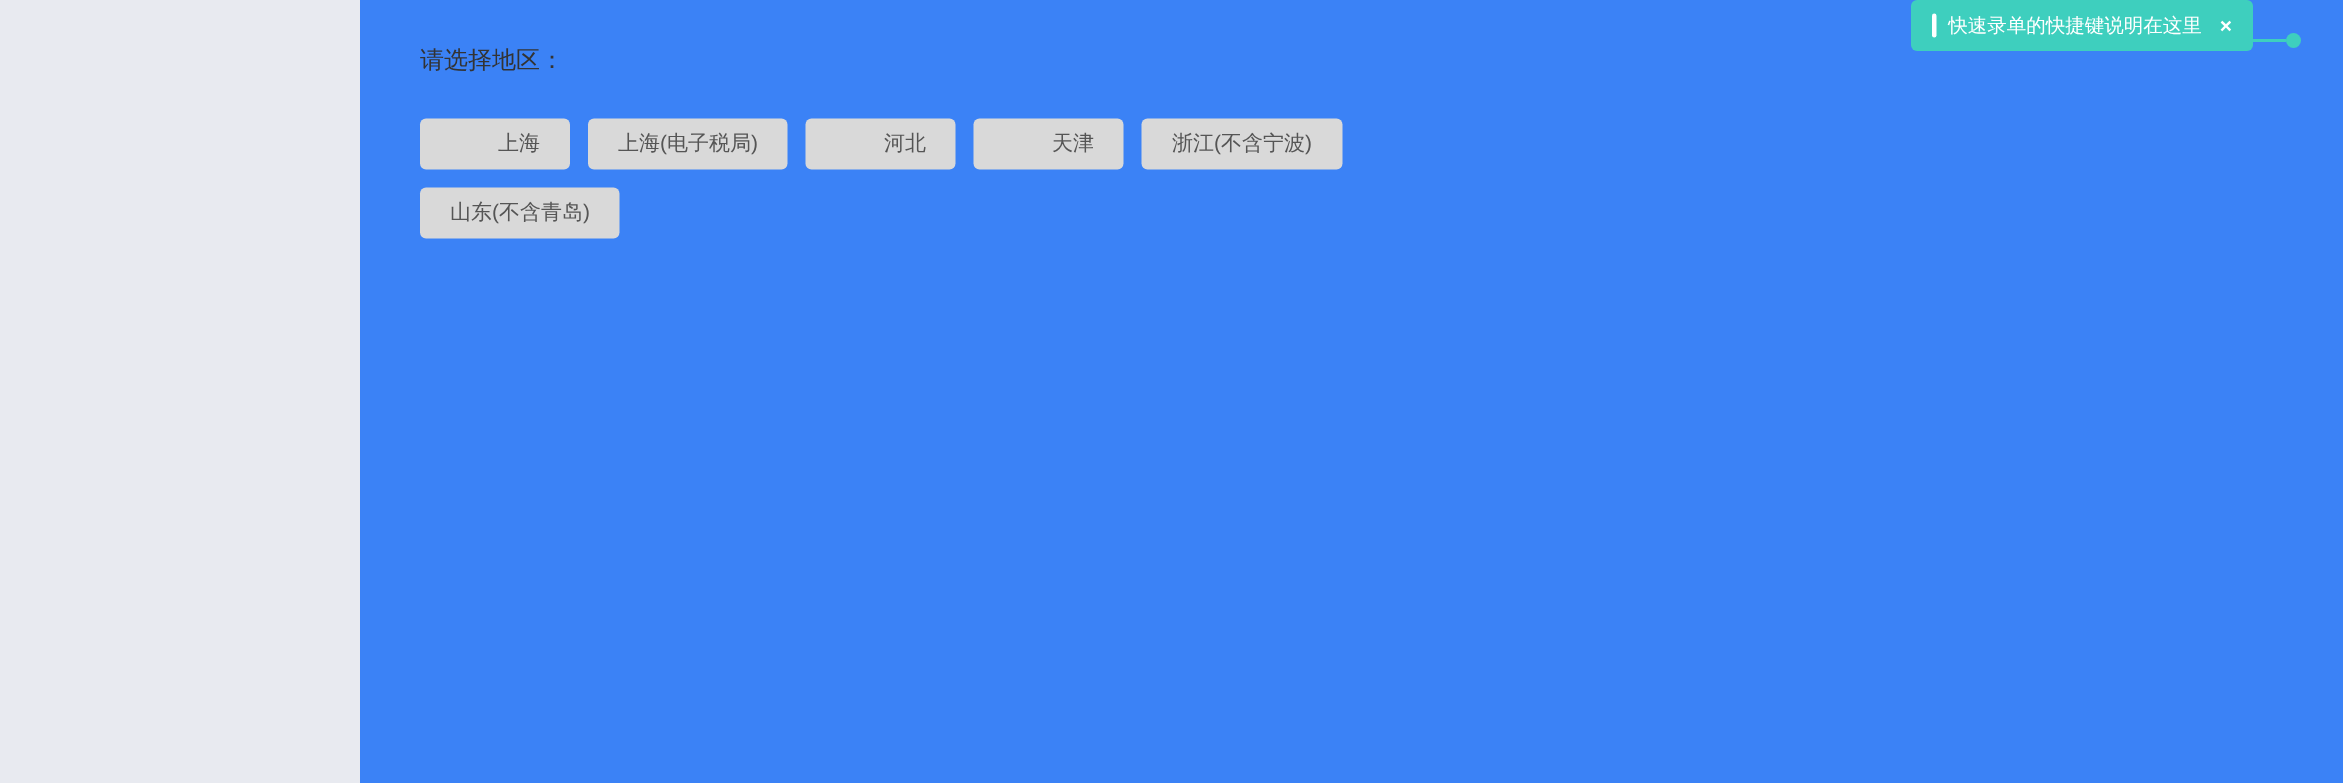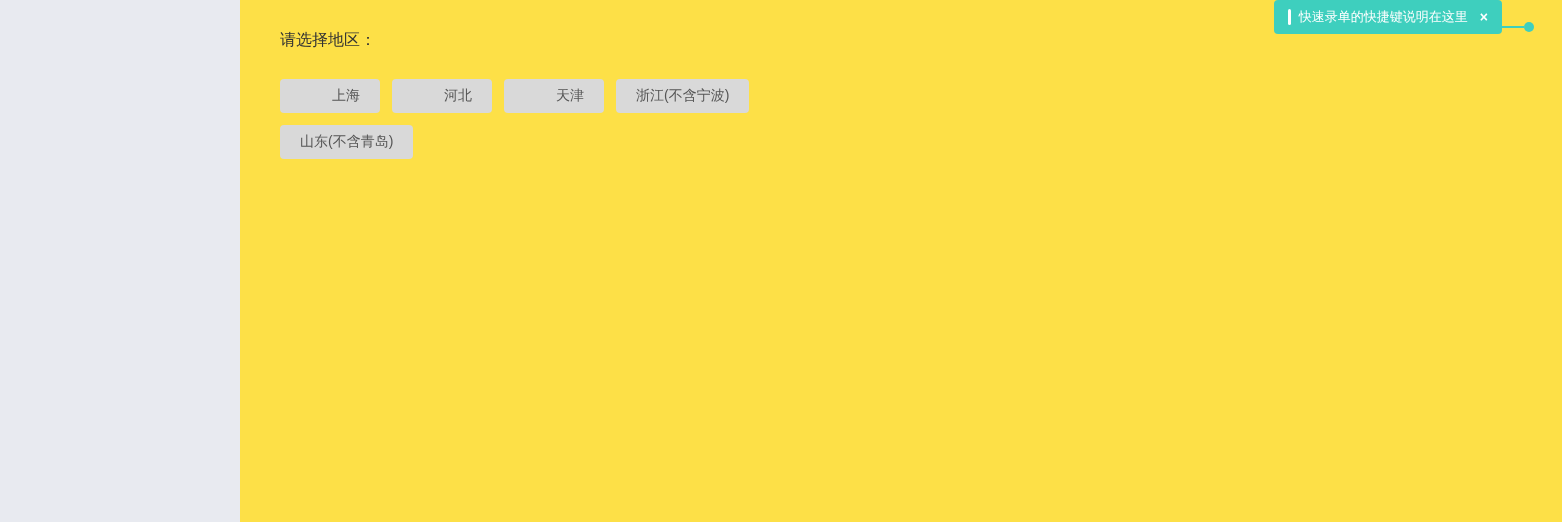--- a/index.html
+++ b/index.html
@@ -25,21 +25,21 @@
       height: 522px;
       background: #e8eaf0;
     }
 
     .main-content {
       position: absolute;
       left: 240px;
       top: 0;
       right: 0;
       height: 522px;
-      background: #fde047;
+      background: #3b82f6;
       padding: 30px 40px;
     }
 
     .page-title {
       font-size: 16px;
       color: #333;
       margin-bottom: 28px;
       font-weight: normal;
     }
 
@@ -124,20 +124,21 @@
 </head>
 <body>
 
 <div class="sidebar"></div>
 
 <div class="main-content">
   <div class="page-title">请选择地区：</div>
 
   <div class="region-buttons-row" id="row1">
       <button class="region-btn">上海</button>
+      <button class="region-btn">上海(电子税局)</button>
       <button class="region-btn">河北</button>
       <button class="region-btn">天津</button>
       <button class="region-btn">浙江(不含宁波)</button>
     </div>
   <div class="region-buttons-row" id="row2">
       <button class="region-btn">山东(不含青岛)</button>
     </div>
 </div>
 
 <div class="tooltip-bar">

